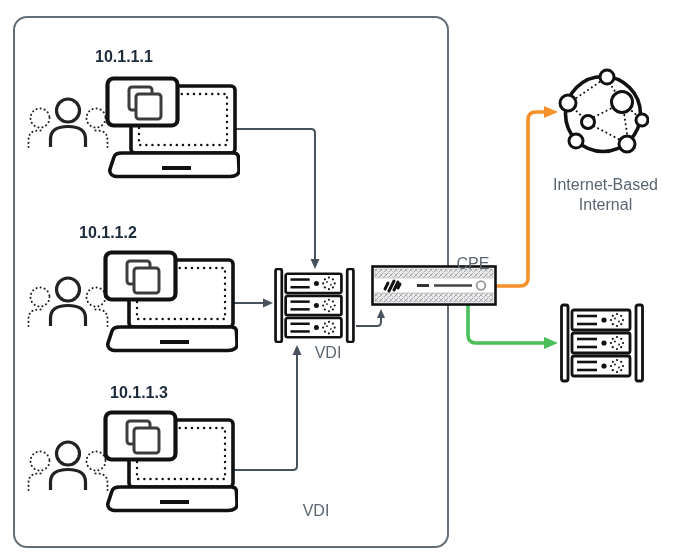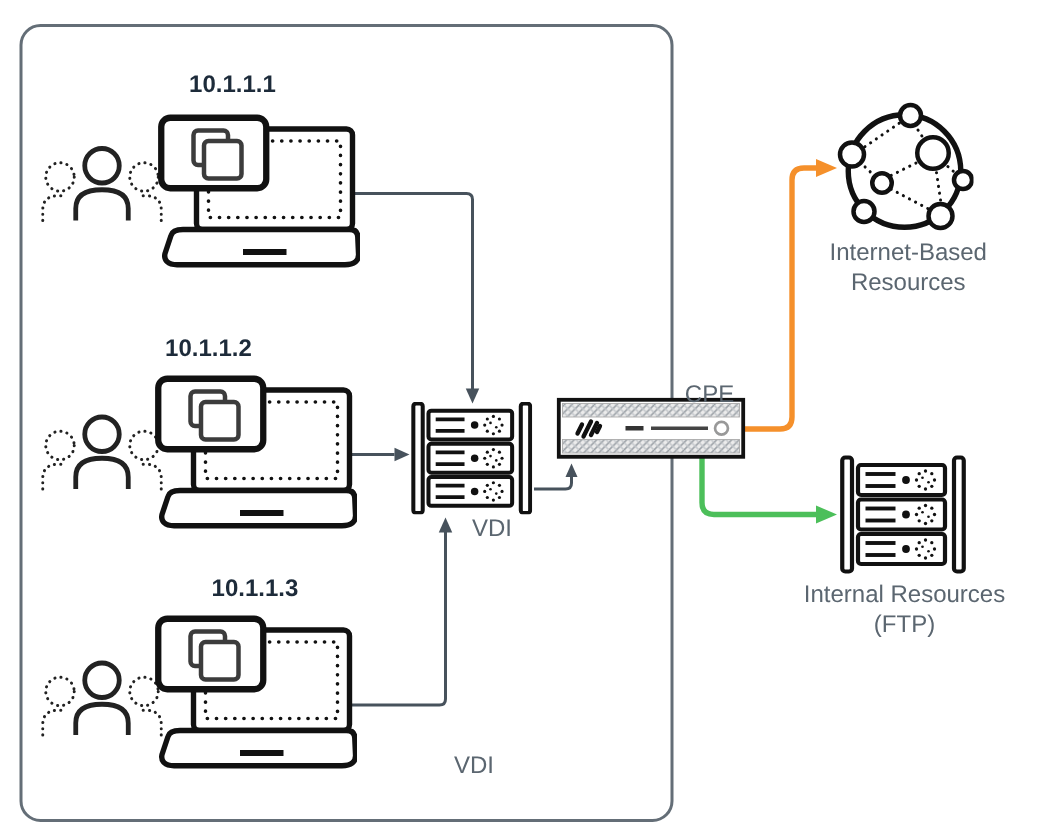--- a/index.html
+++ b/index.html
@@ -8,21 +8,21 @@
     font-family:"Liberation Sans",sans-serif;
   }
   .abs{position:absolute;}
   .boundary{
     left:13px;top:16px;width:432px;height:528px;
     border:2px solid #646e77;border-radius:14px;z-index:0;
   }
   .layer{left:0;top:0;width:700px;height:560px;pointer-events:none;}
   .z1{z-index:1}.z2{z-index:2}
   .ip-label{
-    width:120px;text-align:center;font-size:16px;font-weight:700;color:#1d2b3a;z-index:3;
+    width:120px;font-size:16px;font-weight:700;color:#1d2b3a;z-index:3;
   }
   .gray-label{
     text-align:center;font-size:16px;color:#5b6670;line-height:20px;z-index:3;
   }
   .gray-label span{display:block;}
 </style>
 </head>
 <body>
 
 <div class="stage">
@@ -163,28 +163,24 @@
       <line x1="27" y1="23" x2="29" y2="19"></line>
     </g>
     <line x1="46" y1="20.5" x2="58" y2="20.5" stroke="#333" stroke-width="3"></line>
     <line x1="63" y1="20.5" x2="101" y2="20.5" stroke="#444" stroke-width="2.4"></line>
     <circle cx="110" cy="20.5" r="4.3" fill="none" stroke="#999" stroke-width="1.8"></circle>
   </svg>
 
   <svg class="abs z2" style="left:557px;top:67px" width="92" height="92">
       <use href="#globe-icon"></use>
     </svg>
-  <div class="abs gray-label" style="left:528px;top:159px;width:155px">
+  <div class="abs gray-label" style="left:528px;top:175px;width:155px">
     <span>Internet-Based</span>
-    <span>Resources</span>
+    <span>Internal</span>
   </div>
 
   <svg class="abs z2" style="left:560px;top:302px" width="84" height="82">
       <use href="#rack-icon"></use>
     </svg>
-  <div class="abs gray-label" style="left:518px;top:387px;width:170px">
-    <span>Internal Resources</span>
-    <span>(FTP)</span>
-  </div>
 
   <div class="abs gray-label" style="left:266px;top:501px;width:100px">VDI</div>
 
 </div>
 
 </body></html>

